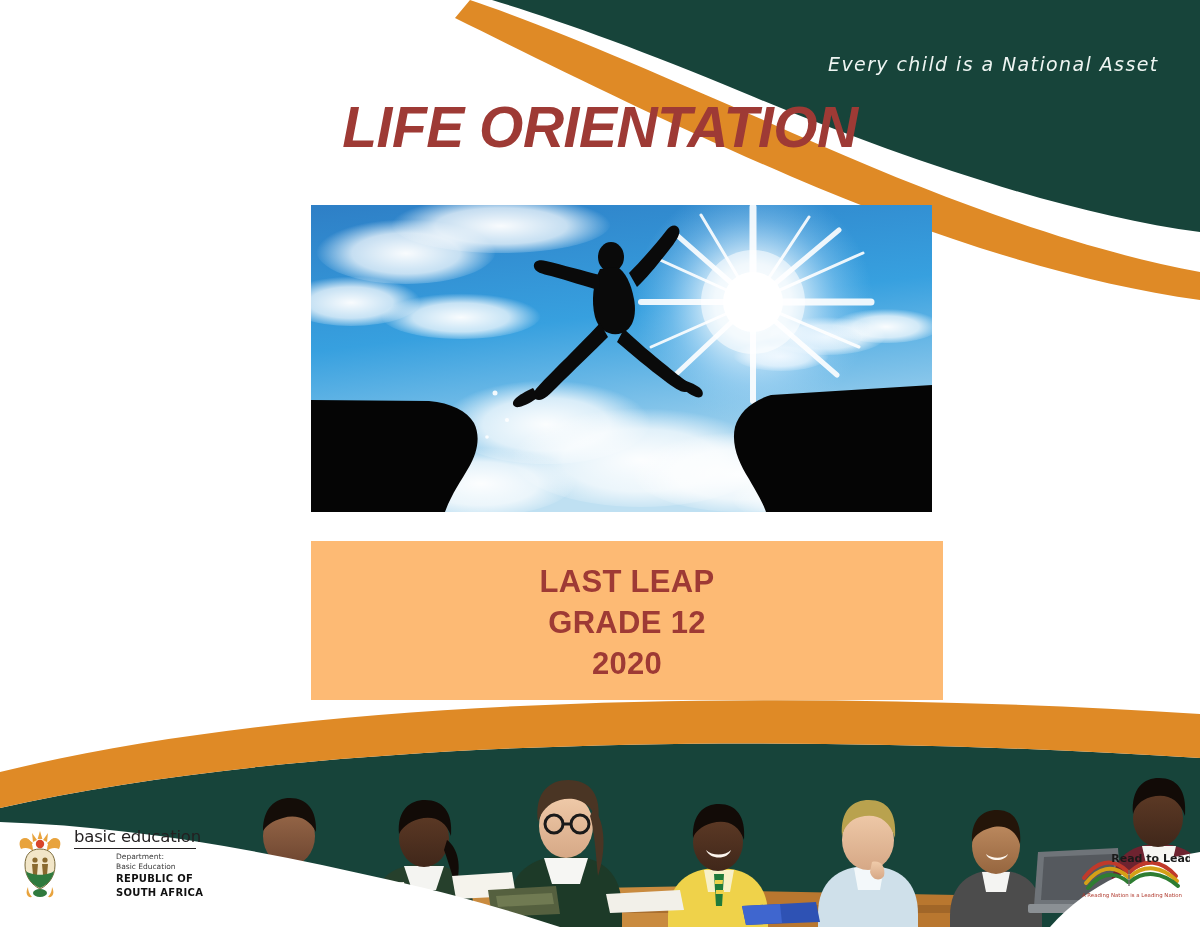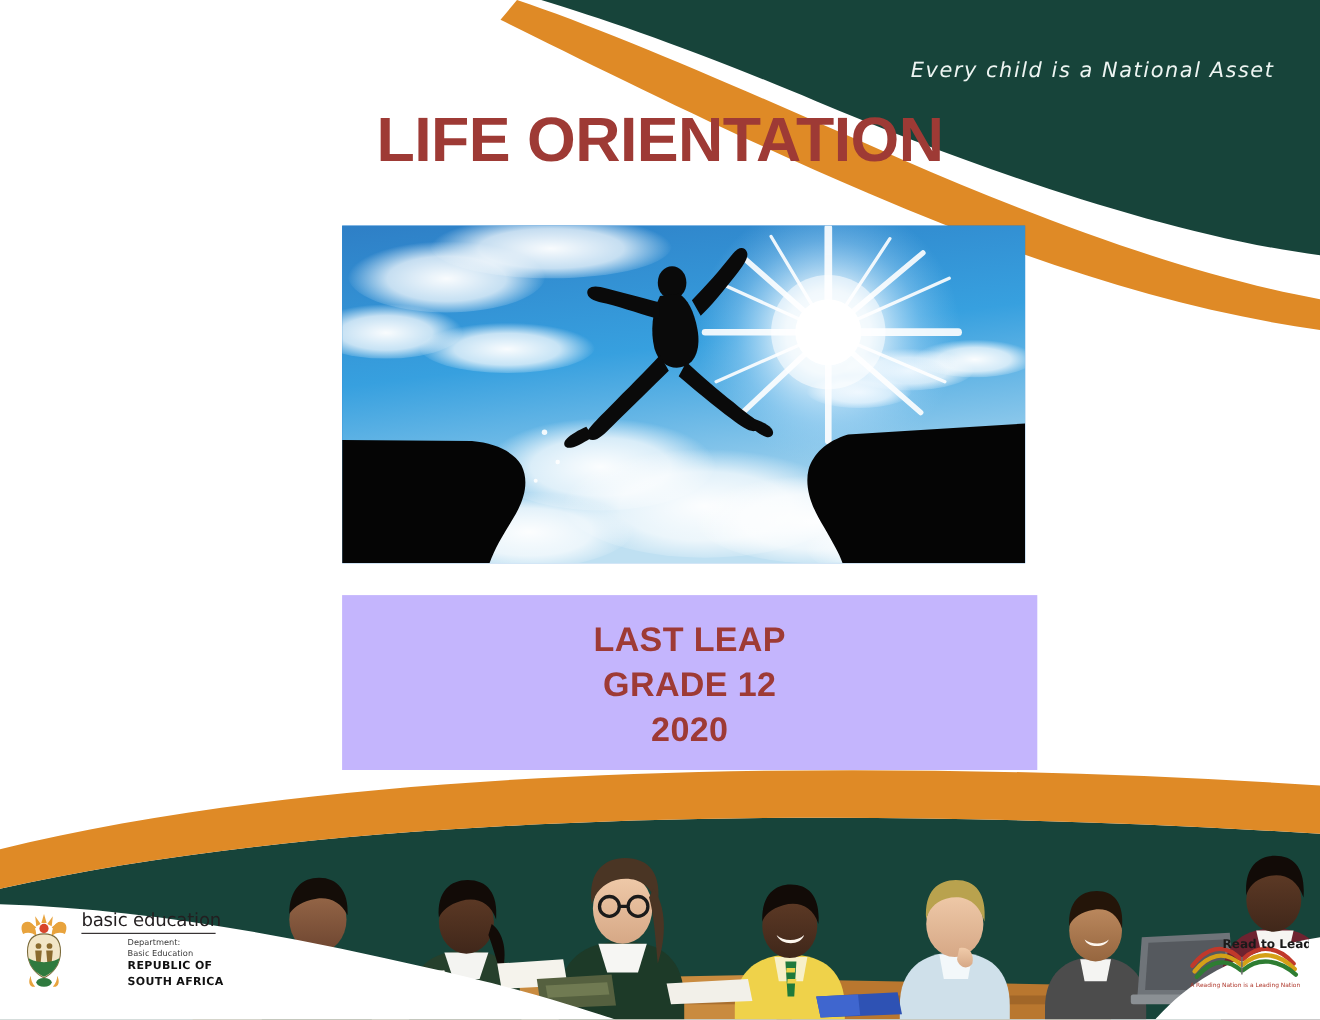--- a/index.html
+++ b/index.html
@@ -11,30 +11,30 @@
   .header-band{position:absolute;left:0;top:0;width:1200px;height:300px;}
   .tagline{position:absolute;left:828px;top:53px;width:360px;
            color:#eef5f2;font-size:19px;letter-spacing:1.4px;
            font-style:italic;font-family:"DejaVu Sans",sans-serif;
            white-space:nowrap;}
 
   
   .slide-title{position:absolute;left:300px;top:98px;width:600px;
                text-align:center;color:#9E3A35;
                font-size:57px;font-weight:bold;letter-spacing:-0.5px;
-               line-height:1.05;white-space:nowrap;}
+               line-height:1.05;white-space:nowrap;font-style:italic;}
 
   
   .hero{position:absolute;left:311px;top:205px;width:621px;height:307px;
         overflow:hidden;background:#1e7fd0;}
   .hero svg{display:block;width:621px;height:307px;}
 
   
   .subtitle-box{position:absolute;left:311px;top:541px;width:632px;height:165px;
-                background:#c4b5fd;display:flex;flex-direction:column;
+                background:#fdba74;display:flex;flex-direction:column;
                 align-items:center;justify-content:center;}
   .subtitle-line{color:#9E3A35;font-size:31px;font-weight:bold;
                  line-height:1.32;text-align:center;letter-spacing:0.3px;}
 
   
   .footer{position:absolute;left:0;top:700px;width:1200px;height:227px;overflow:hidden;}
   .footer svg{display:block;width:1200px;height:227px;}
 
   
   .dbe-logo{position:absolute;left:14px;top:817px;width:215px;height:82px;

